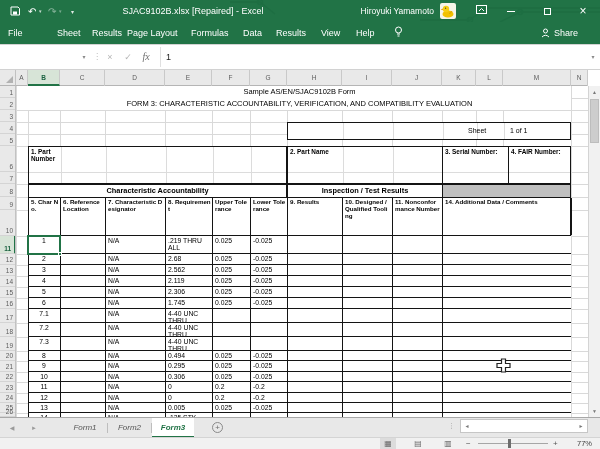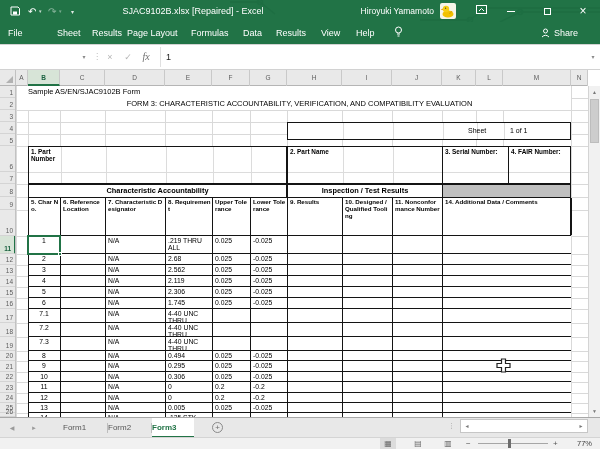--- a/index.html
+++ b/index.html
@@ -80,21 +80,21 @@
   .cellcursor{position:absolute;left:496px;top:358px;z-index:7;}
 
   
   .vscroll{position:absolute;left:588px;top:86px;width:12px;height:331px;background:#f1f1f1;border-left:1px solid #d4d4d4;z-index:10;}
   .varrow{position:absolute;left:0;width:11px;height:12px;text-align:center;font-size:5px;color:#787878;line-height:12px;}
   .vthumb{position:absolute;left:1px;top:13px;width:9px;height:44px;background:#cdcdcd;border:1px solid #bdbdbd;}
 
   
   .tabbar{position:absolute;left:0;top:417px;width:600px;height:20px;background:#e8e8e8;border-top:1px solid #a8a8a8;z-index:12;}
   .tabarrow{position:absolute;top:0;height:20px;line-height:20px;font-size:6px;color:#9a9a9a;text-align:center;width:16px;}
-  .stab{position:absolute;top:0;height:20px;line-height:19px;font-size:8px;color:#565656;text-align:left;}
+  .stab{position:absolute;top:0;height:20px;line-height:19px;font-size:8px;color:#565656;text-align:center;font-style:italic;}
   .stab.active{background:#fff;color:#217346;font-weight:bold;border-bottom:2px solid #217346;}
   .tabsep{position:absolute;top:5px;width:1px;height:10px;background:#bdbdbd;}
   .addsheet{position:absolute;left:212px;top:4px;width:11px;height:11px;border:1px solid #8a8a8a;border-radius:50%;
             color:#6a6a6a;font-size:8px;line-height:9px;text-align:center;}
   .hscroll{position:absolute;left:460px;top:1px;width:128px;height:14px;background:#fff;border:1px solid #c6c6c6;}
   .harrow{position:absolute;top:0;width:12px;height:12px;line-height:12px;font-size:5px;color:#787878;text-align:center;}
   .hdots{position:absolute;left:448px;top:0;height:18px;line-height:16px;font-size:7px;color:#9a9a9a;}
 
   
   .statusbar{position:absolute;left:0;top:437px;width:600px;height:12px;background:#f1f1f1;border-top:1px solid #d4d4d4;z-index:12;}
@@ -276,21 +276,21 @@
       <div class="vl" style="left: 212px;"></div>
       <div class="vl" style="left: 165px;"></div>
       <div class="vl" style="left: 105px;"></div>
       <div class="vl" style="left: 60px;"></div>
       <div class="vl" style="left: 28px;"></div>
       <div class="vl" style="left: 16px;"></div>
 
   <div class="mergewhite"></div>
     </div>
 
-  <div class="ftext" style="left:28px;top:87px;width:543px;">Sample AS/EN/SJAC9102B Form</div>
+  <div class="ftext" style="left:28px;top:87px;width:543px;text-align:center">Sample AS/EN/SJAC9102B Form</div>
   <div class="ftext" style="left:28px;top:99px;width:543px;text-align:center">FORM 3: CHARACTERISTIC ACCOUNTABILITY, VERIFICATION, AND COMPATIBILITY EVALUATION</div>
 
   <div class="fbox" style="left:287px;top:122px;width:284px;height:18px">
     <div class="iline-v" style="left:55px"></div>
     <div class="iline-v" style="left:105px"></div>
     <div class="iline-v" style="left:155px"></div>
     <div class="iline-v" style="left:189px"></div>
     <div class="iline-v" style="left:216px"></div>
     <div class="flabel" style="left:178px;top:3px;font-weight:normal;font-size:7px">Sheet</div>
     <div class="flabel" style="left:220px;top:3px;font-weight:normal;font-size:7px">1 of 1</div>

